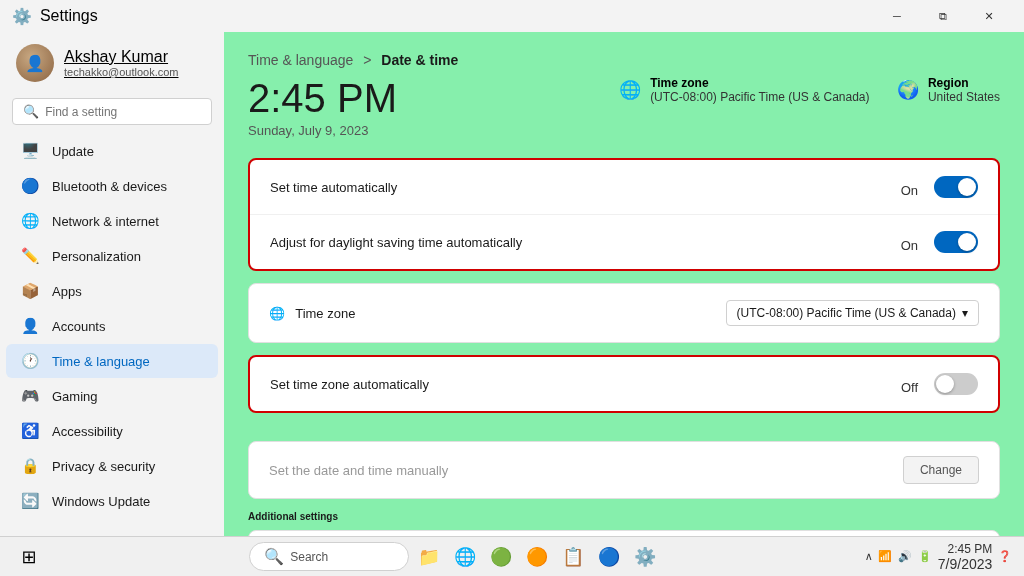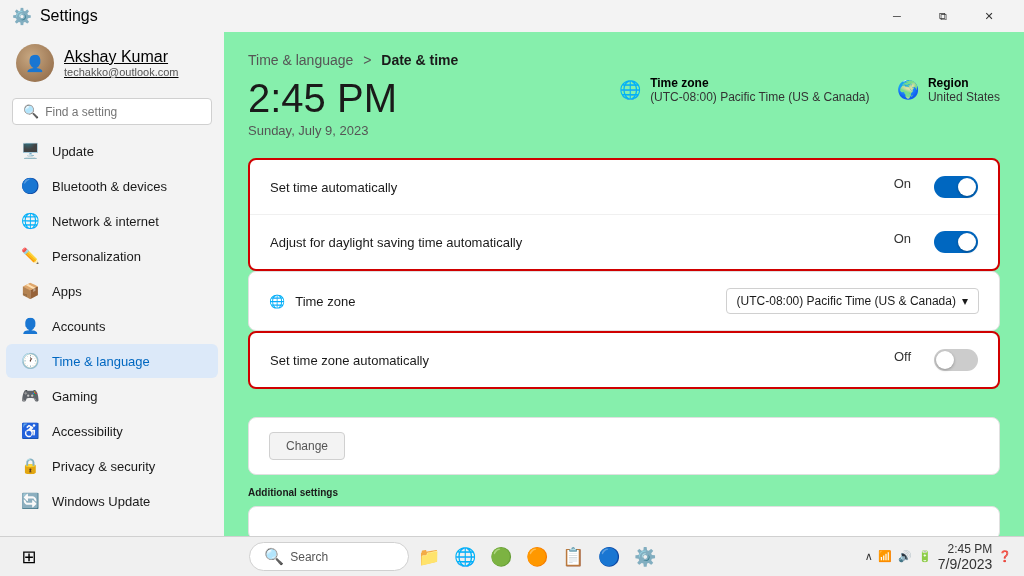--- a/index.html
+++ b/index.html
@@ -125,39 +125,40 @@
     .meta-item { display: flex; align-items: center; gap: 8px; }
     .meta-icon { font-size: 18px; color: #555; }
     .meta-text { display: flex; flex-direction: column; }
     .meta-title { font-size: 12px; font-weight: 600; }
     .meta-sub { font-size: 12px; color: #333; }
 
     
     .settings-card {
       background: white;
       border-radius: 8px;
+      margin-bottom: 12px;
       overflow: hidden;
       border: 1px solid #e0e0e0;
     }
     .settings-card.highlighted {
       border: 2px solid #d00000;
     }
 
     .settings-row {
       display: flex;
       align-items: center;
       justify-content: space-between;
       padding: 16px 20px;
       font-size: 13px;
       color: #1a1a1a;
       border-bottom: 1px solid #f0f0f0;
     }
     .settings-row:last-child { border-bottom: none; }
     .settings-row-left { display: flex; align-items: center; gap: 10px; }
-    .settings-row-right { display: flex; align-items: flex-start; gap: 23px; }
+    .settings-row-right { display: flex; align-items: flex-end; gap: 16px; }
 
     
     .toggle {
       position: relative;
       width: 44px; height: 22px;
       cursor: pointer;
     }
     .toggle-track {
       width: 44px; height: 22px;
       border-radius: 11px;
@@ -430,20 +431,21 @@
 
             <div class="toggle-track">
               <div class="toggle-thumb"></div>
             </div>
           </label>
         </div>
       </div>
     </div>
 
     <div class="set-date-row">
+      <span class="set-date-label">Set the date and time manually</span>
       <button class="change-btn">Change</button>
     </div>
 
     <div>
       <div class="section-title">Additional settings</div>
       <div class="sync-card">
         
         
       </div>
     </div>

